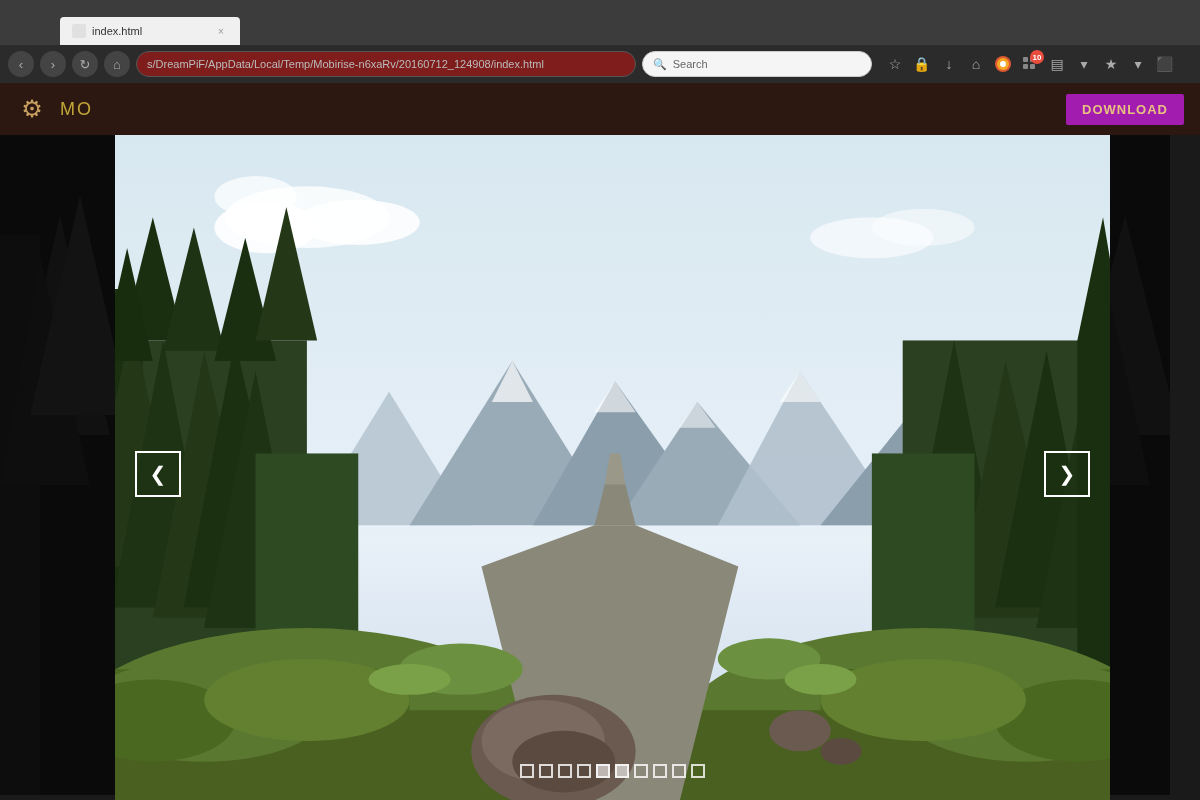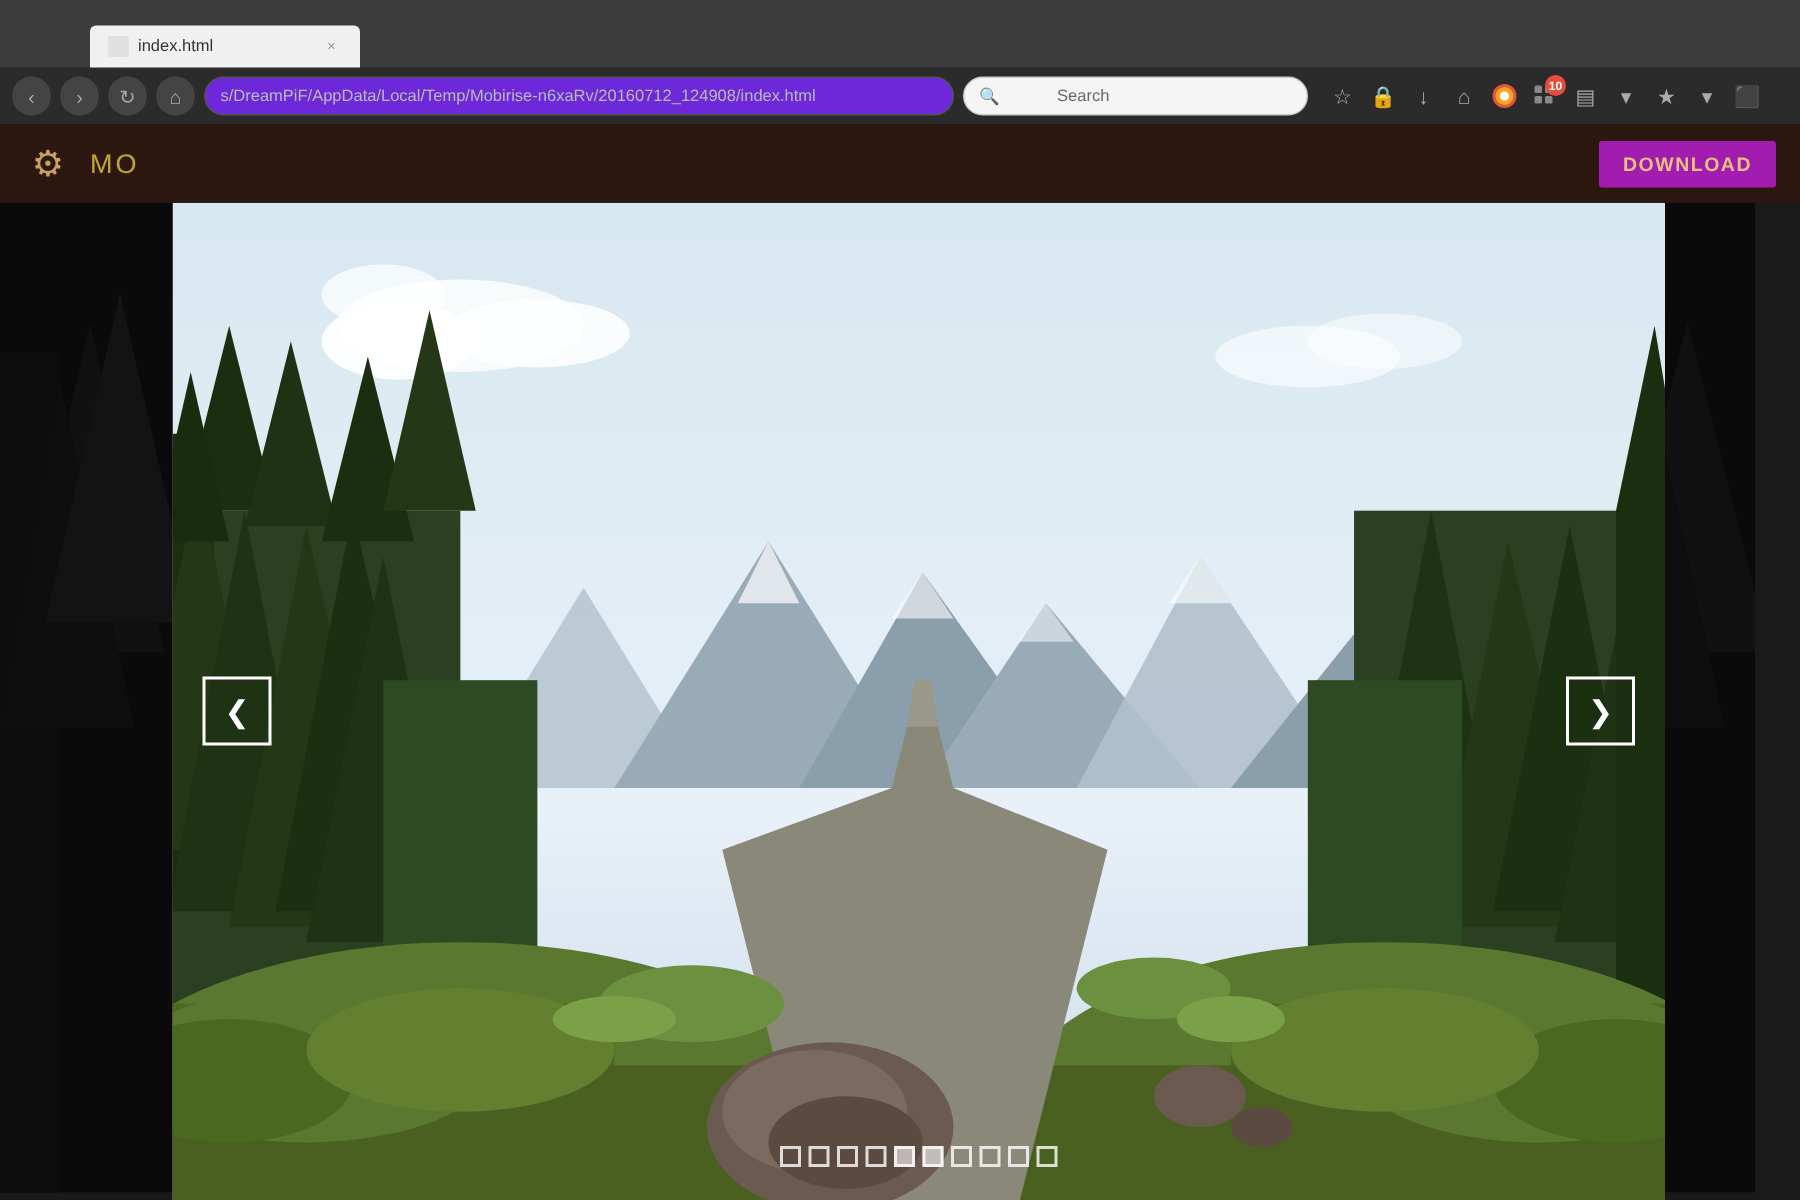--- a/index.html
+++ b/index.html
@@ -80,21 +80,21 @@
       font-size: 13px;
       display: flex;
       align-items: center;
       justify-content: center;
       cursor: pointer;
     }
 
     .address-bar {
       flex: 1;
       height: 26px;
-      background: #6d28d9;
+      background: #7f1d1d;
       border: 1px solid #555;
       border-radius: 13px;
       display: flex;
       align-items: center;
       padding: 0 10px;
       color: #ccc;
       font-size: 11px;
       gap: 8px;
       max-width: 500px;
     }
@@ -121,21 +121,20 @@
     }
 
     .search-icon-wrapper {
       color: #888;
       font-size: 11px;
     }
 
     .search-input-text {
       font-size: 11px;
       color: #666;
-      margin-left: 32px;
     }
 
     .toolbar-icons {
       display: flex;
       align-items: center;
       gap: 5px;
       margin-left: 6px;
     }
 
     .toolbar-icon {

